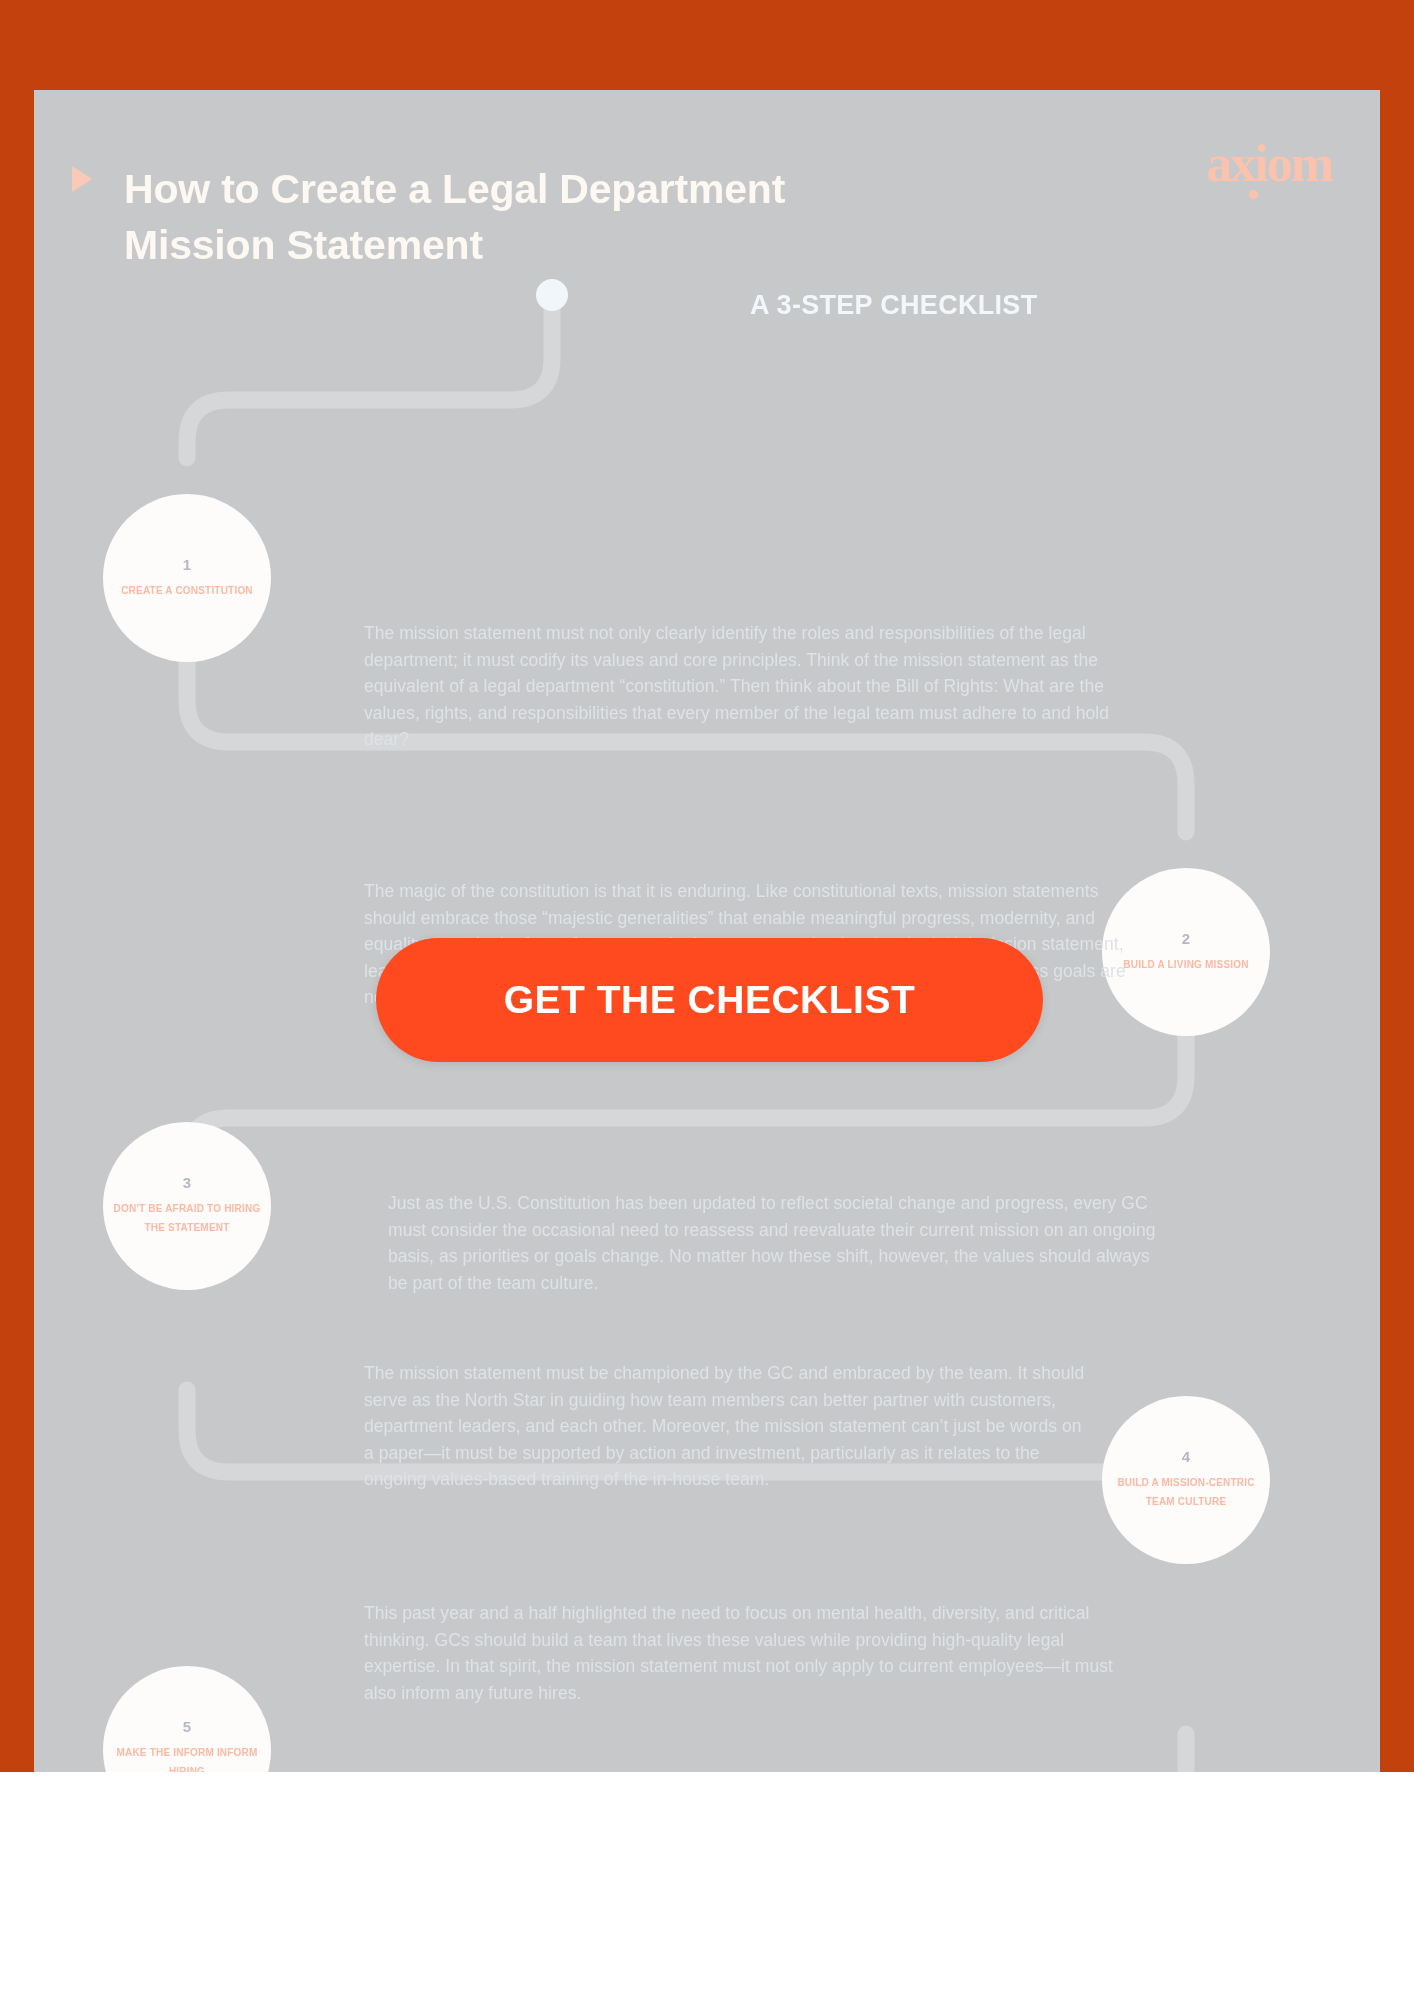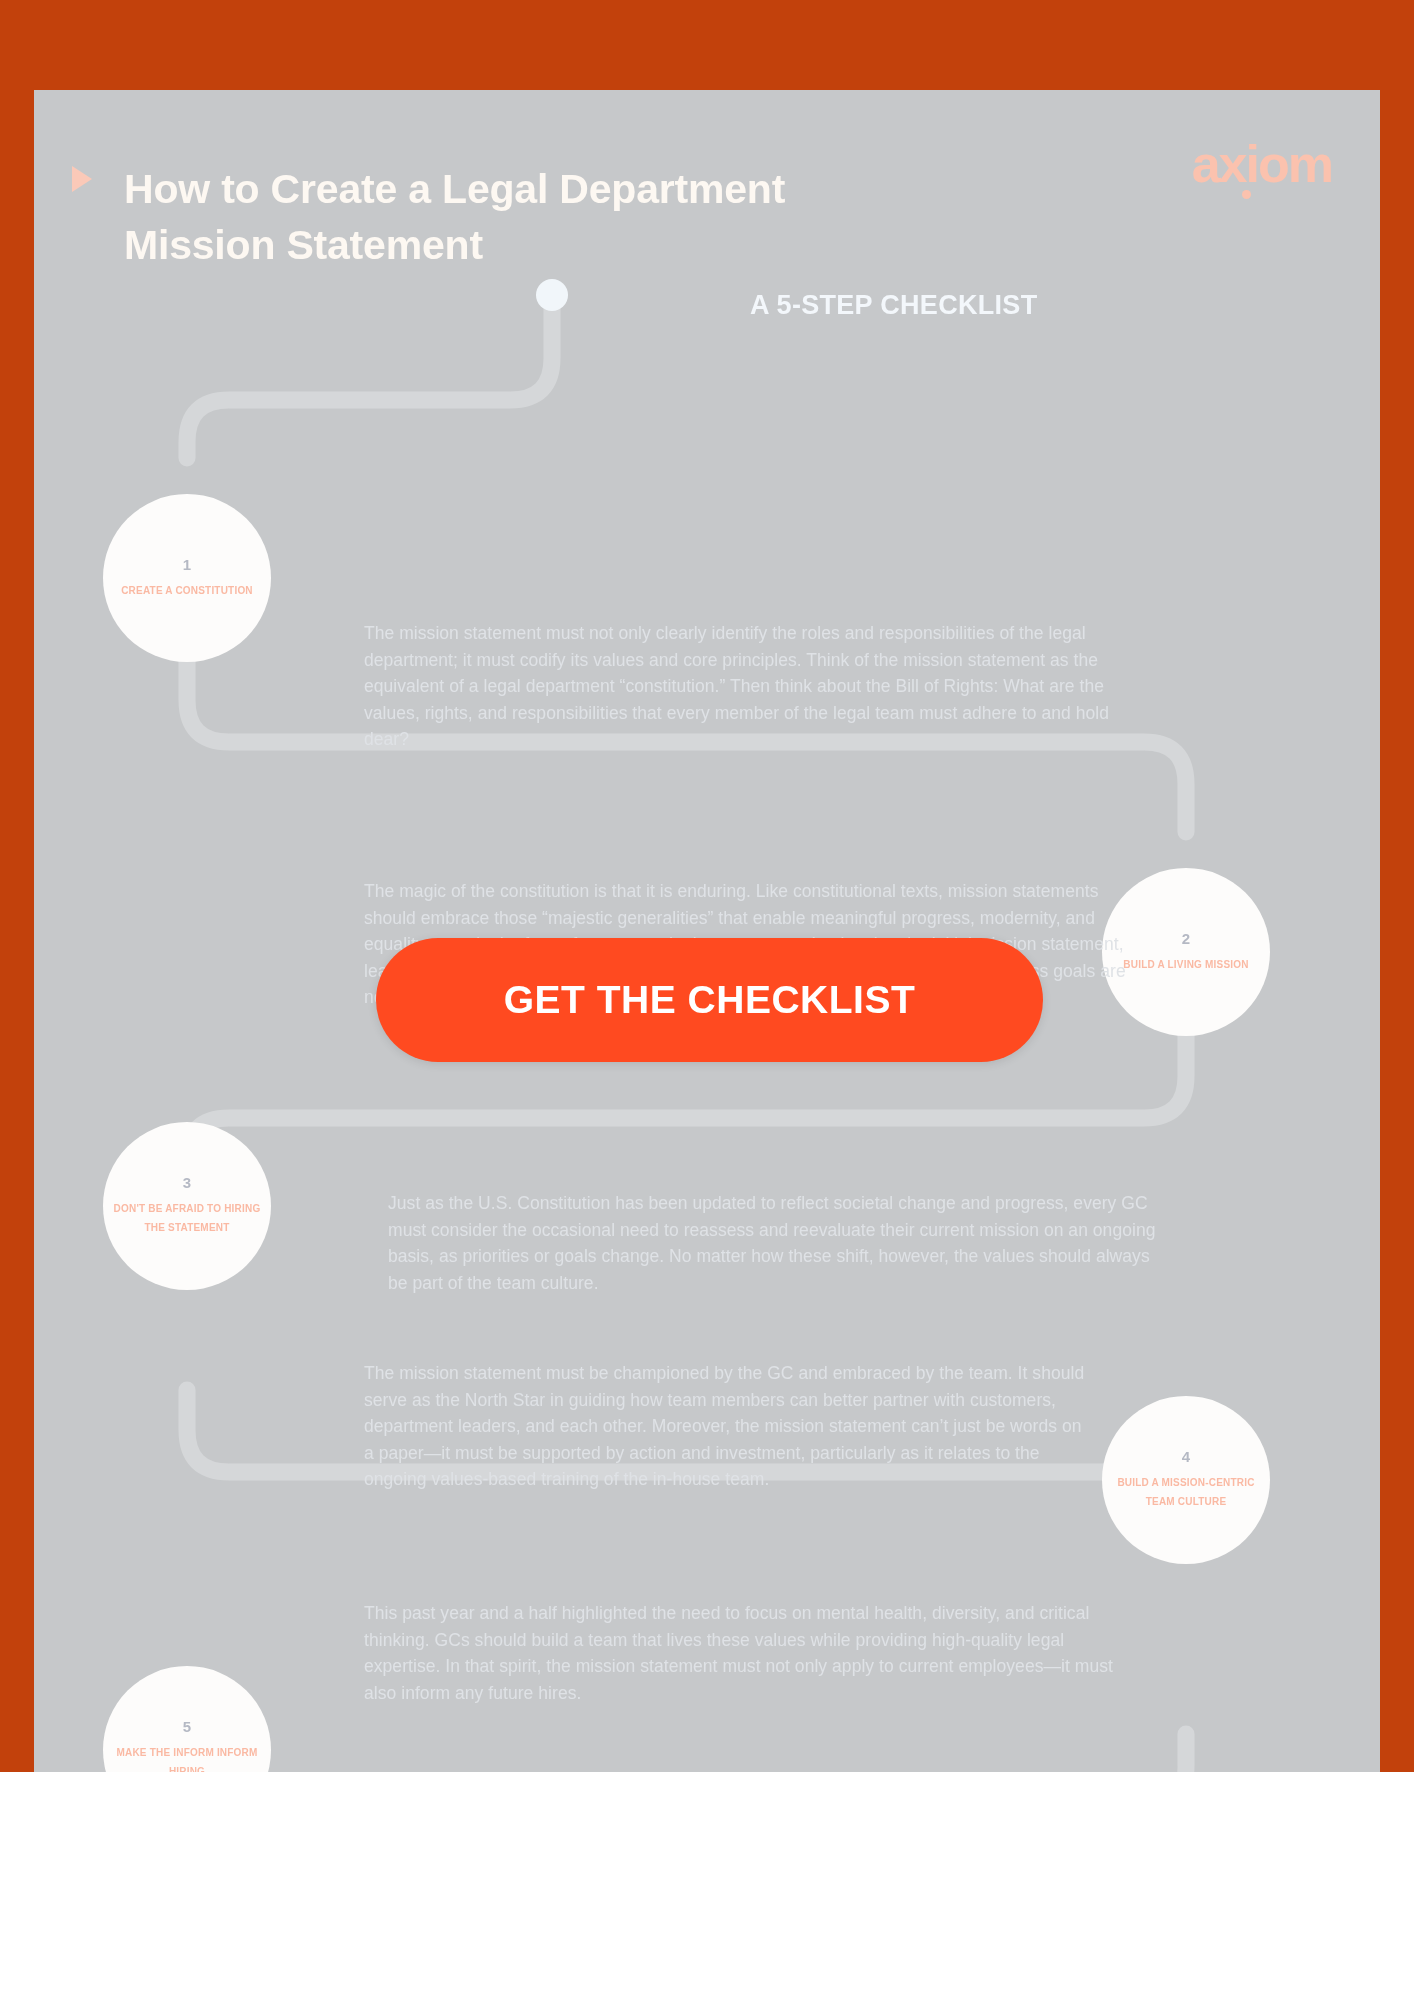--- a/index.html
+++ b/index.html
@@ -65,20 +65,21 @@
 
   #brand-logo {
     position: absolute;
     right: 48px;
     top: 48px;
     font-size: 52px;
     font-weight: bold;
     color: #fbc2ae;
     letter-spacing: -2px;
     line-height: 1;
+    font-family: Liberation Serif, serif;
   }
   #brand-logo .logo-dot {
     position: absolute;
     left: 50%;
     top: 52px;
     width: 9px;
     height: 9px;
     border-radius: 50%;
     background: #fbc2ae;
     transform: translateX(-20px);
@@ -226,21 +227,21 @@
 
     <div id="header-row">
       <div id="title-marker"></div>
       <h1 id="page-title">How to Create a Legal Department Mission Statement</h1>
       <div id="brand-logo">
         <span>axiom</span>
         <span class="logo-dot"></span>
       </div>
     </div>
 
-    <div id="checklist-heading">A 5-STEP CHECKLIST</div>
+    <div id="checklist-heading">A 3-STEP CHECKLIST</div>
 
     <div class="step-circle" style="left:69px; top:404px;">
       <div class="step-num">1</div>
       <div class="step-label">CREATE A CONSTITUTION</div>
     </div>
     <div class="step-body" style="left:330px; top:530px; width:770px;">The mission statement must not only clearly identify the roles and responsibilities of the legal department; it must codify its values and core principles. Think of the mission statement as the equivalent of a legal department “constitution.” Then think about the Bill of Rights: What are the values, rights, and responsibilities that every member of the legal team must adhere to and hold dear?</div>
 
     <div class="step-circle" style="left:1068px; top:778px;">
       <div class="step-num">2</div>
       <div class="step-label">BUILD A LIVING MISSION</div>

